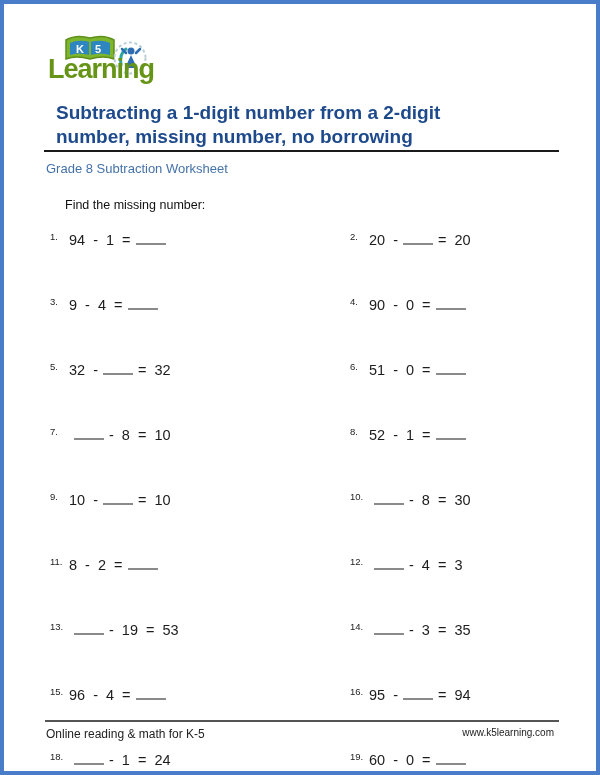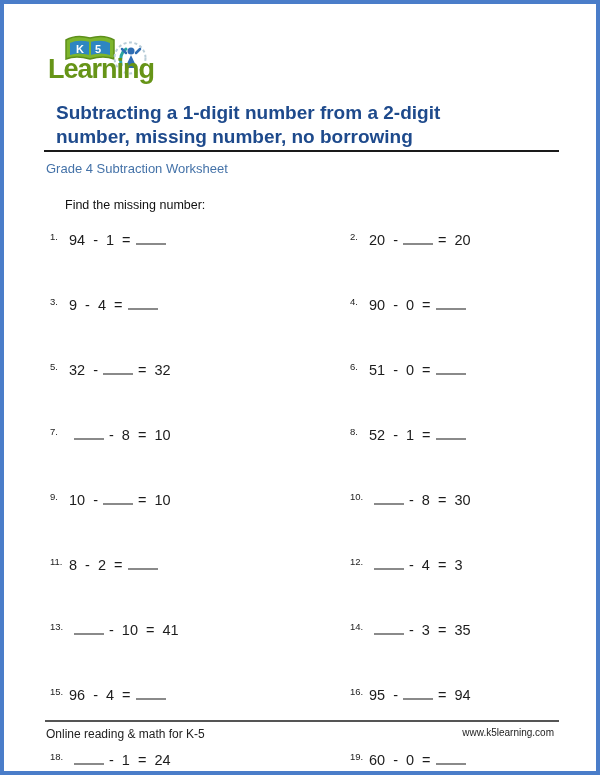--- a/index.html
+++ b/index.html
@@ -82,21 +82,21 @@
       <path d="M14 13 L10 9 M24 13 L28 9" stroke="#2e6db4" stroke-width="2.5" stroke-linecap="round"></path>
     </svg>
     <div class="logo-wordmark">Learning</div>
   </div>
 
   <h1 class="title">
     <span style="display:block">Subtracting a 1-digit number from a 2-digit</span>
     <span style="display:block">number, missing number, no borrowing</span>
   </h1>
   <div class="title-divider"></div>
-  <div class="subtitle">Grade 4 Subtraction Worksheet</div>
+  <div class="subtitle">Grade 8 Subtraction Worksheet</div>
 
   <div class="instruction">Find the missing number:</div>
 
   <div class="problems">
 
     <div class="problem"><span class="pnum">1.</span><span class="eq"><span>94 - 1 =</span><span class="blank"></span><span></span></span></div>
     <div class="problem"><span class="pnum">2.</span><span class="eq"><span>20 -</span><span class="blank"></span><span>= 20</span></span></div>
 
     <div class="problem"><span class="pnum">3.</span><span class="eq"><span>9 - 4 =</span><span class="blank"></span><span></span></span></div>
     <div class="problem"><span class="pnum">4.</span><span class="eq"><span>90 - 0 =</span><span class="blank"></span><span></span></span></div>
@@ -106,21 +106,21 @@
 
     <div class="problem"><span class="pnum">7.</span><span class="eq"><span></span><span class="blank"></span><span>- 8 = 10</span></span></div>
     <div class="problem"><span class="pnum">8.</span><span class="eq"><span>52 - 1 =</span><span class="blank"></span><span></span></span></div>
 
     <div class="problem"><span class="pnum">9.</span><span class="eq"><span>10 -</span><span class="blank"></span><span>= 10</span></span></div>
     <div class="problem"><span class="pnum">10.</span><span class="eq"><span></span><span class="blank"></span><span>- 8 = 30</span></span></div>
 
     <div class="problem"><span class="pnum">11.</span><span class="eq"><span>8 - 2 =</span><span class="blank"></span><span></span></span></div>
     <div class="problem"><span class="pnum">12.</span><span class="eq"><span></span><span class="blank"></span><span>- 4 = 3</span></span></div>
 
-    <div class="problem"><span class="pnum">13.</span><span class="eq"><span></span><span class="blank"></span><span>- 10 = 41</span></span></div>
+    <div class="problem"><span class="pnum">13.</span><span class="eq"><span></span><span class="blank"></span><span>- 19 = 53</span></span></div>
     <div class="problem"><span class="pnum">14.</span><span class="eq"><span></span><span class="blank"></span><span>- 3 = 35</span></span></div>
 
     <div class="problem"><span class="pnum">15.</span><span class="eq"><span>96 - 4 =</span><span class="blank"></span><span></span></span></div>
     <div class="problem"><span class="pnum">16.</span><span class="eq"><span>95 -</span><span class="blank"></span><span>= 94</span></span></div>
 
     <div class="problem"><span class="pnum">18.</span><span class="eq"><span></span><span class="blank"></span><span>- 1 = 24</span></span></div>
 
     <div class="problem"><span class="pnum">19.</span><span class="eq"><span>60 - 0 =</span><span class="blank"></span><span></span></span></div>
     <div class="problem"><span class="pnum">20.</span><span class="eq"><span>85 - 2 =</span><span class="blank"></span><span></span></span></div>
 

